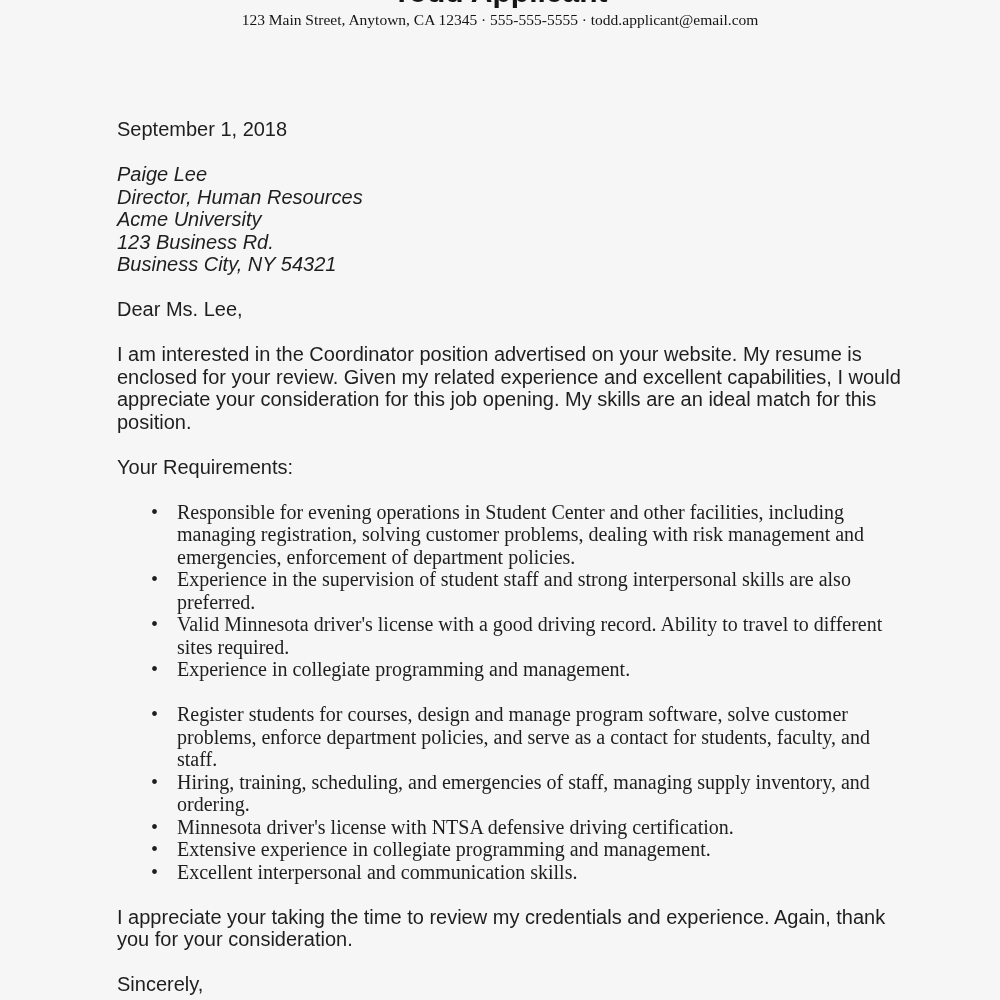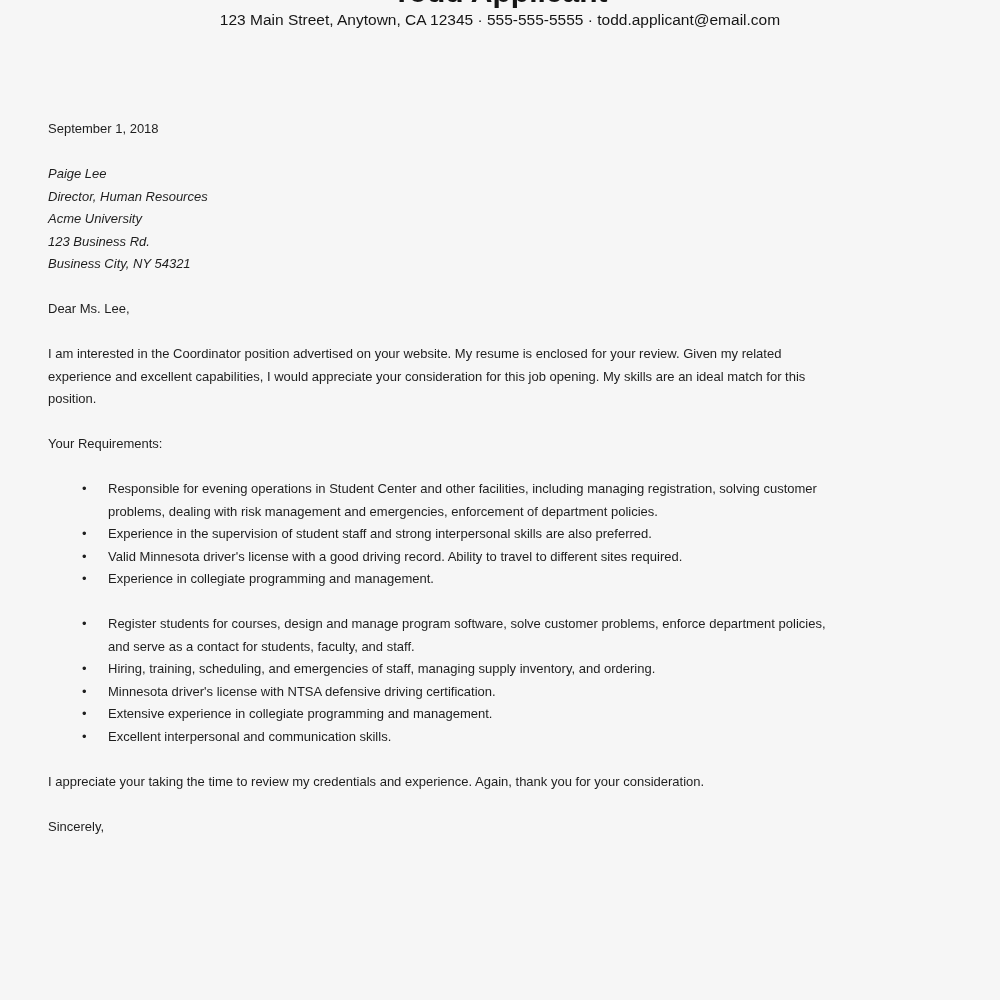--- a/index.html
+++ b/index.html
@@ -24,42 +24,44 @@
     height: 34px;
     margin-top: -25px;          
     white-space: nowrap;
     color: #151515;
   }
   .contact-line {
     font-size: 15.5px;
     line-height: 20px;
     margin-top: 1px;
     color: #151515;
+    font-family: Liberation Serif, serif;
   }
   .letter-body {
     width: 788px;
-    margin-left: 48px;
+    margin-left: 117px;
     padding-top: 88px;
-    font-size: 13px;
+    font-size: 20px;
     line-height: 22.5px;
   }
   .letter-body p {
     margin: 0 0 22.5px 0;
   }
   .recipient-block {
     margin: 0 0 22.5px 0;
   }
   .recipient-line {
     display: block;
     font-style: italic;
   }
   ul.bullet-list {
     margin: 0 0 22.5px 0;
     padding: 0;
     list-style: none;
+    font-family: Liberation Serif, serif;
   }
   ul.bullet-list li {
     position: relative;
     padding-left: 60px;
   }
   ul.bullet-list li::before {
     content: "\2022";
     position: absolute;
     left: 34px;
     top: 0;

